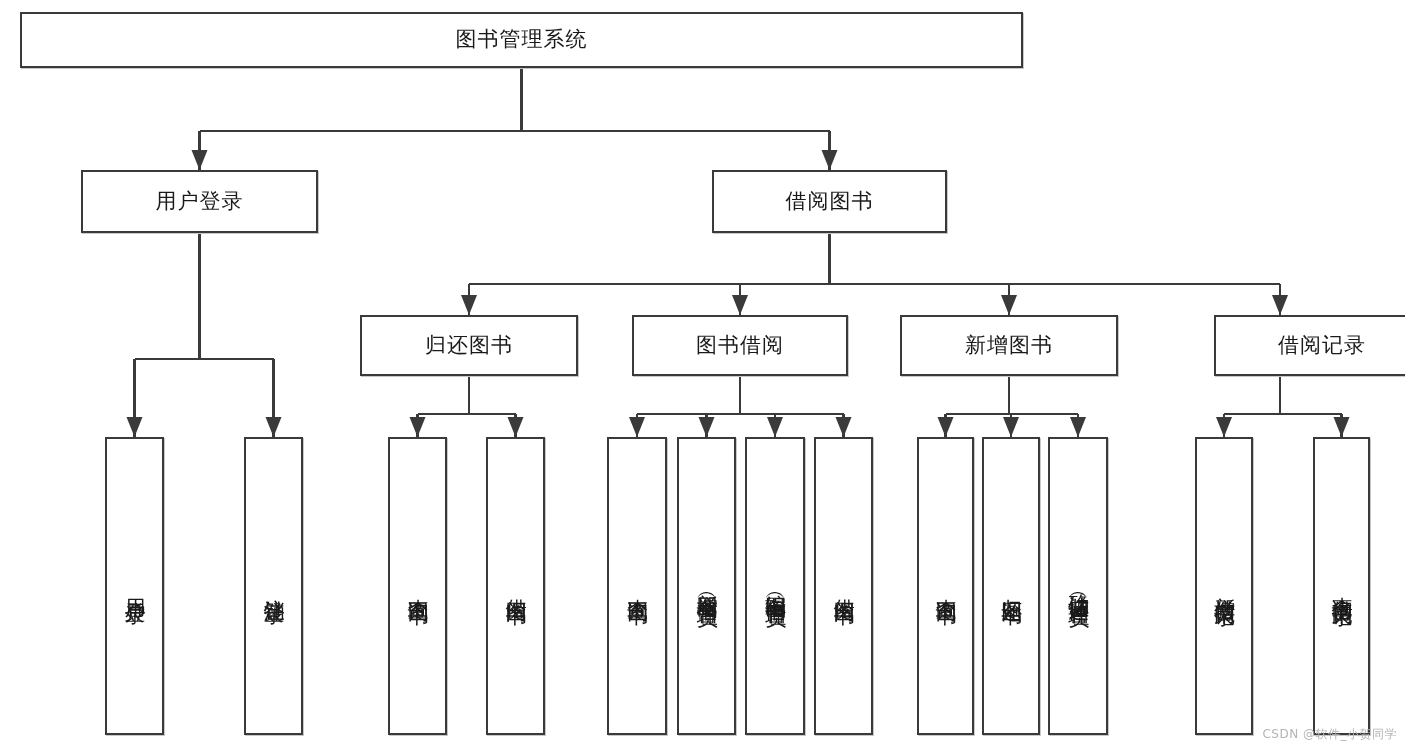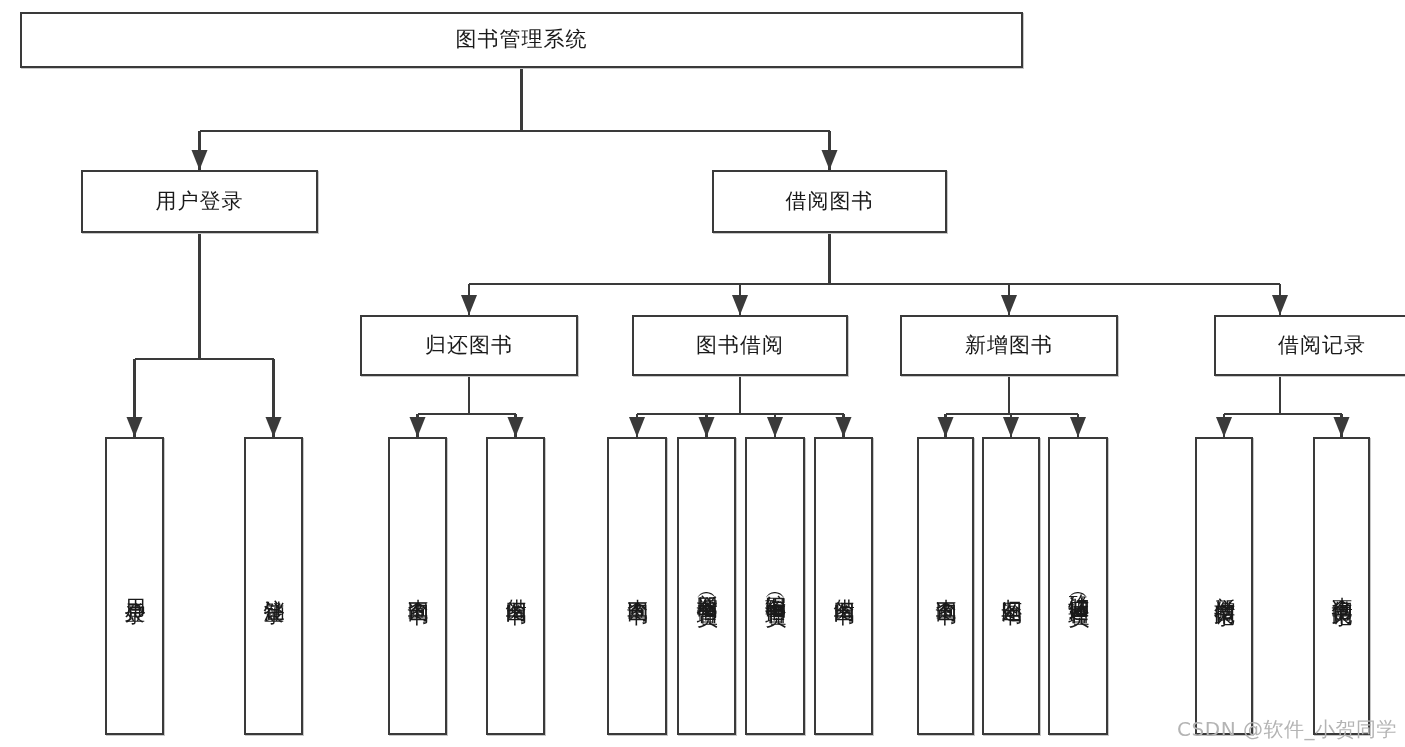--- a/index.html
+++ b/index.html
@@ -55,21 +55,21 @@
   .node.vertical .vtext {
     writing-mode: vertical-rl;
     text-orientation: upright;
     display: block;
     max-height: 100%;
   }
   #watermark {
     position: absolute;
     right: 8px;
     bottom: 4px;
-    font-size: 20px;
+    font-size: 12px;
     color: #b4b4b4;
     letter-spacing: 0.5px;
     white-space: nowrap;
   }
 </style>
 </head>
 <body>
 
 <div id="diagram-root">
   <svg id="edge-layer" viewBox="0 0 1405 747">

